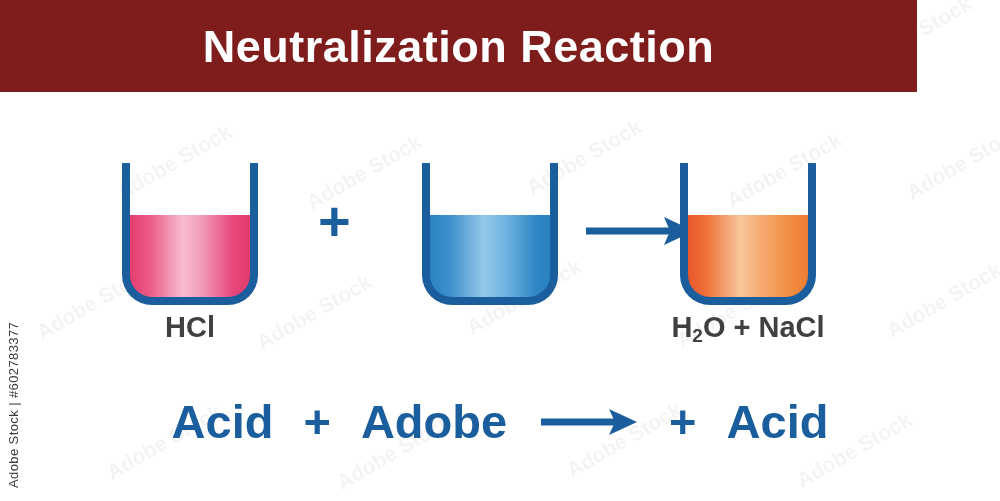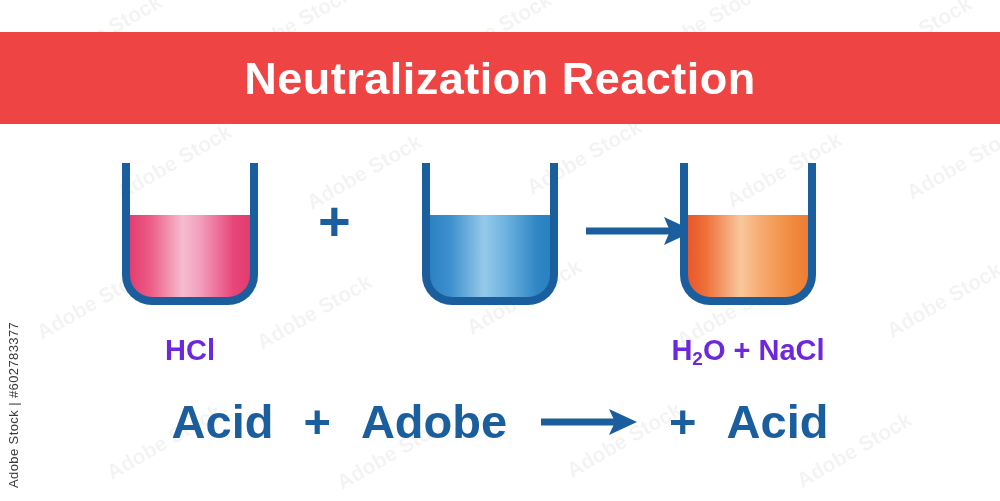--- a/index.html
+++ b/index.html
@@ -21,27 +21,26 @@
     height: 501px;
     background: #ffffff;
     overflow: hidden;
   }
 
   
   .header-band {
     position: absolute;
     left: 0;
     top: 0;
-    width: 1000px;
+    width: 917px;
     height: 92px;
-    background: #ef4444;
+    background: #7f1d1d;
     display: flex;
     align-items: center;
     justify-content: center;
-    margin-top: 32px;
   }
   .header-title {
     color: #ffffff;
     font-size: 45px;
     font-weight: bold;
     letter-spacing: 0.5px;
     line-height: 1;
     text-align: center;
     font-family: "Liberation Sans", sans-serif;
   }
@@ -104,27 +103,26 @@
        #f08a3c 86%,
        #ee7b33 100%);
   }
 
   .beaker-label {
     position: absolute;
     top: 150px;
     left: -40px;
     width: 216px;
     text-align: center;
-    color: #6d28d9;
+    color: #404040;
     font-size: 29px;
     font-weight: bold;
     line-height: 1;
     white-space: nowrap;
     font-family: "Liberation Sans", sans-serif;
-    margin-top: 23px;
   }
   .beaker-label sub {
     font-size: 19px;
     vertical-align: baseline;
     position: relative;
     bottom: -5px;
   }
 
   
   .plus-sign {

